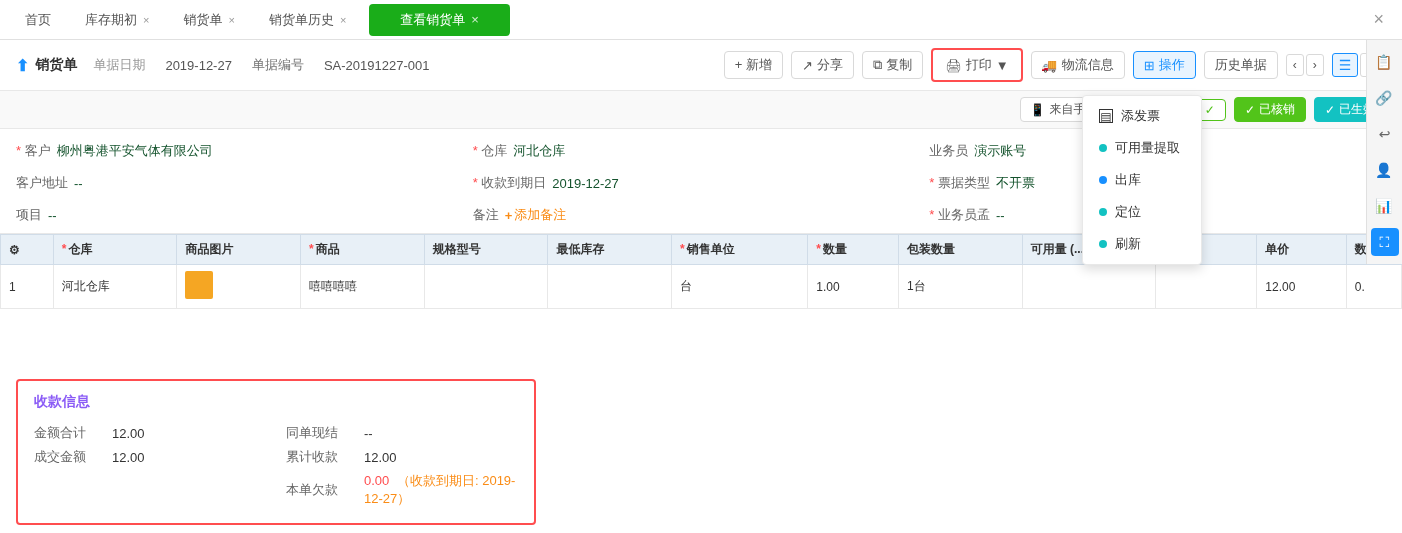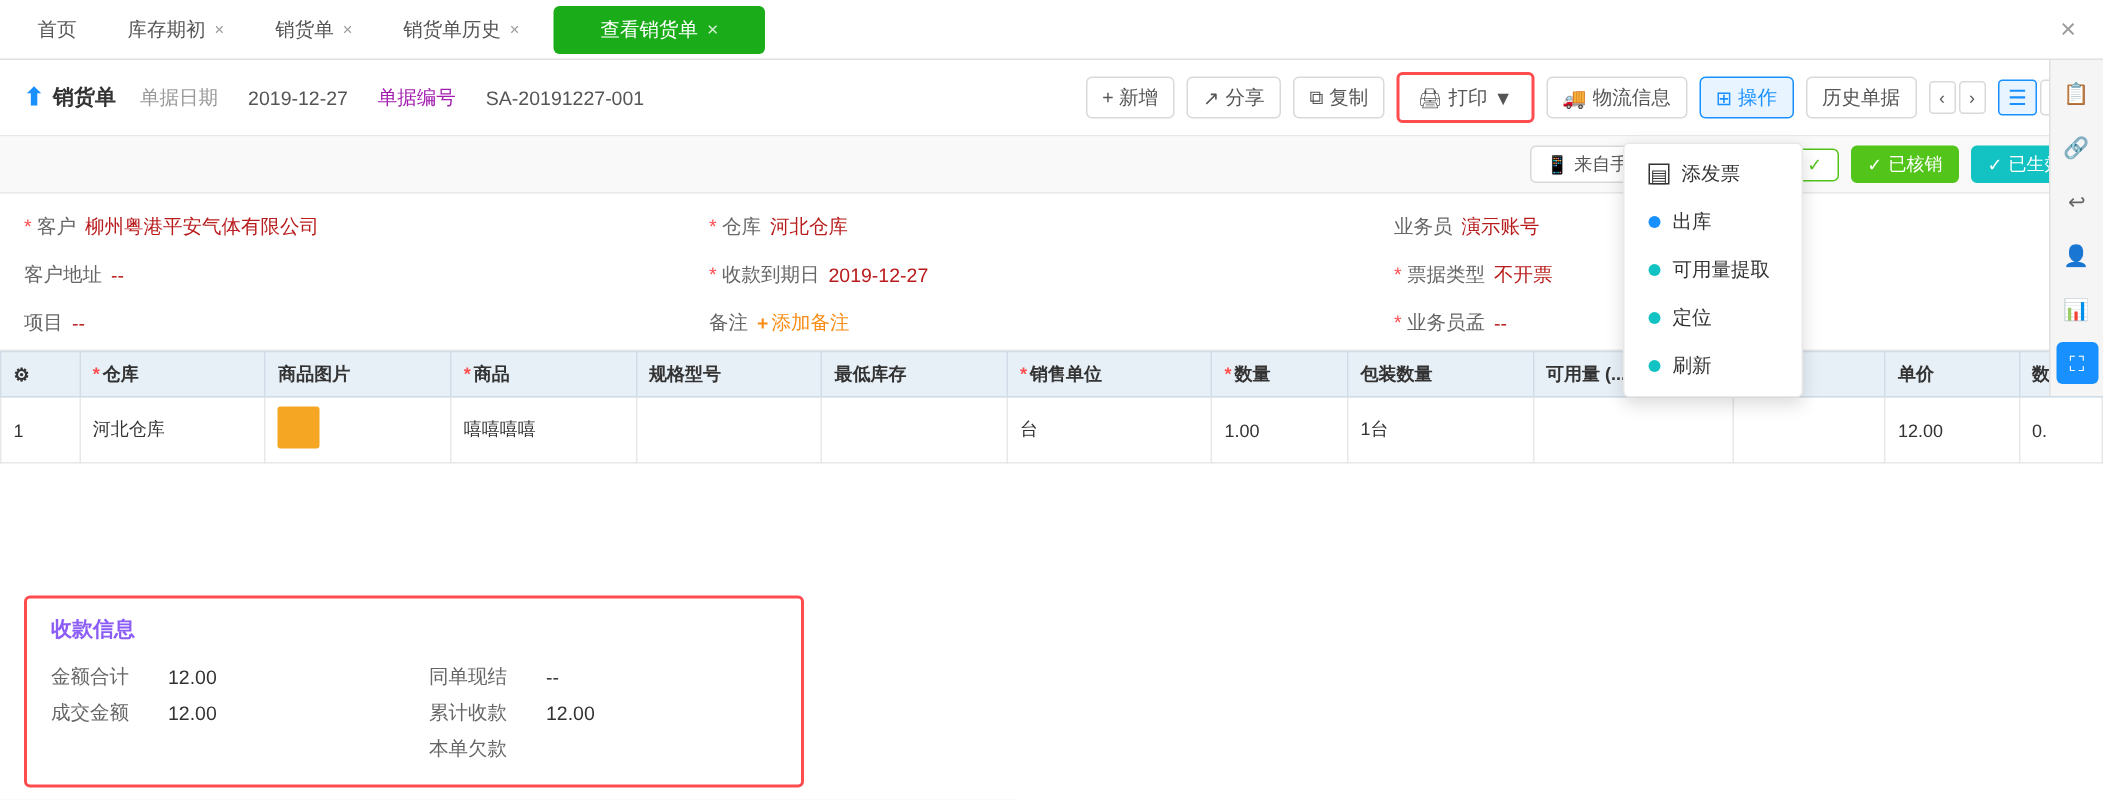--- a/index.html
+++ b/index.html
@@ -123,21 +123,21 @@
 
     .ops-btn { background: #e8f4ff; border-color: #1890ff; color: #1890ff; }
 
     .section-divider { height: 1px; background: #e8e8e8; margin: 0; }
 
     .form-section { padding: 10px 16px 6px 16px; }
     .form-grid { display: grid; grid-template-columns: 1fr 1fr 1fr; gap: 8px 0; }
     .form-item { display: flex; align-items: center; gap: 6px; padding: 3px 0; }
     .label { color: #666; font-size: 13px; white-space: nowrap; }
     .label.req::before { content: '* '; color: #ff4d4f; }
-    .value { color: #b91c1c; font-size: 13px; }
+    .value { color: #14532d; font-size: 13px; }
 
     .add-note { color: #fa8c16; cursor: pointer; display: flex; align-items: center; gap: 2px; }
     .add-note::before { content: '+'; font-weight: bold; }
   </style>
 </head>
 <body>
 
 <div style="position: relative; width: 1402px; height: 533px; overflow: hidden;">
 
   <div class="tab-bar">
@@ -166,21 +166,21 @@
   <div class="main">
 
     <div class="doc-header">
       <div class="doc-title">
         <span class="doc-title-icon">⬆</span>
         <span>销货单</span>
       </div>
       <div class="doc-meta">
         <span style="color:#999;">单据日期</span>
         <span>2019-12-27</span>
-        <span style="color:#a21caf;text-align:right;">单据编号</span>
+        <span style="color:#737373;text-align:right;">单据编号</span>
         <span>SA-20191227-001</span>
       </div>
       <div class="toolbar">
         <button class="toolbar-btn">
           <span>+ 新增</span>
         </button>
         <button class="toolbar-btn">
           <span>↗</span>
           <span>分享</span>
         </button>
@@ -345,39 +345,43 @@
           <div class="payment-row">
             <span class="payment-row-label">同单现结</span>
             <span class="payment-row-value">--</span>
           </div>
           <div class="payment-row">
             <span class="payment-row-label">累计收款</span>
             <span class="payment-row-value">12.00</span>
           </div>
           <div class="payment-row">
             <span class="payment-row-label">本单欠款</span>
+            <span class="payment-row-value red">
+              <span>0.00</span>
+              <span style="color:#fa8c16; margin-left:4px;">（收款到期日: <span>2019-12-27</span>）</span>
+            </span>
           </div>
         </div>
       </div>
     </div>
 
   </div>
 
   <div class="dropdown-overlay">
     <div class="dropdown-item">
       <span style="font-size:12px; border:1px solid #333; width:14px; height:14px; display:inline-block; text-align:center; line-height:14px;">▤</span>
       <span>添发票</span>
     </div>
     <div class="dropdown-item">
+      <span class="dot dot-teal"></span>
+      <span>可用量提取</span>
+    </div>
+    <div class="dropdown-item">
       <span class="dot dot-blue"></span>
       <span>出库</span>
-    </div>
-    <div class="dropdown-item">
-      <span class="dot dot-teal"></span>
-      <span>可用量提取</span>
     </div>
     <div class="dropdown-item">
       <span class="dot dot-teal"></span>
       <span>定位</span>
     </div>
     <div class="dropdown-item">
       <span class="dot dot-teal"></span>
       <span>刷新</span>
     </div>
   </div>

